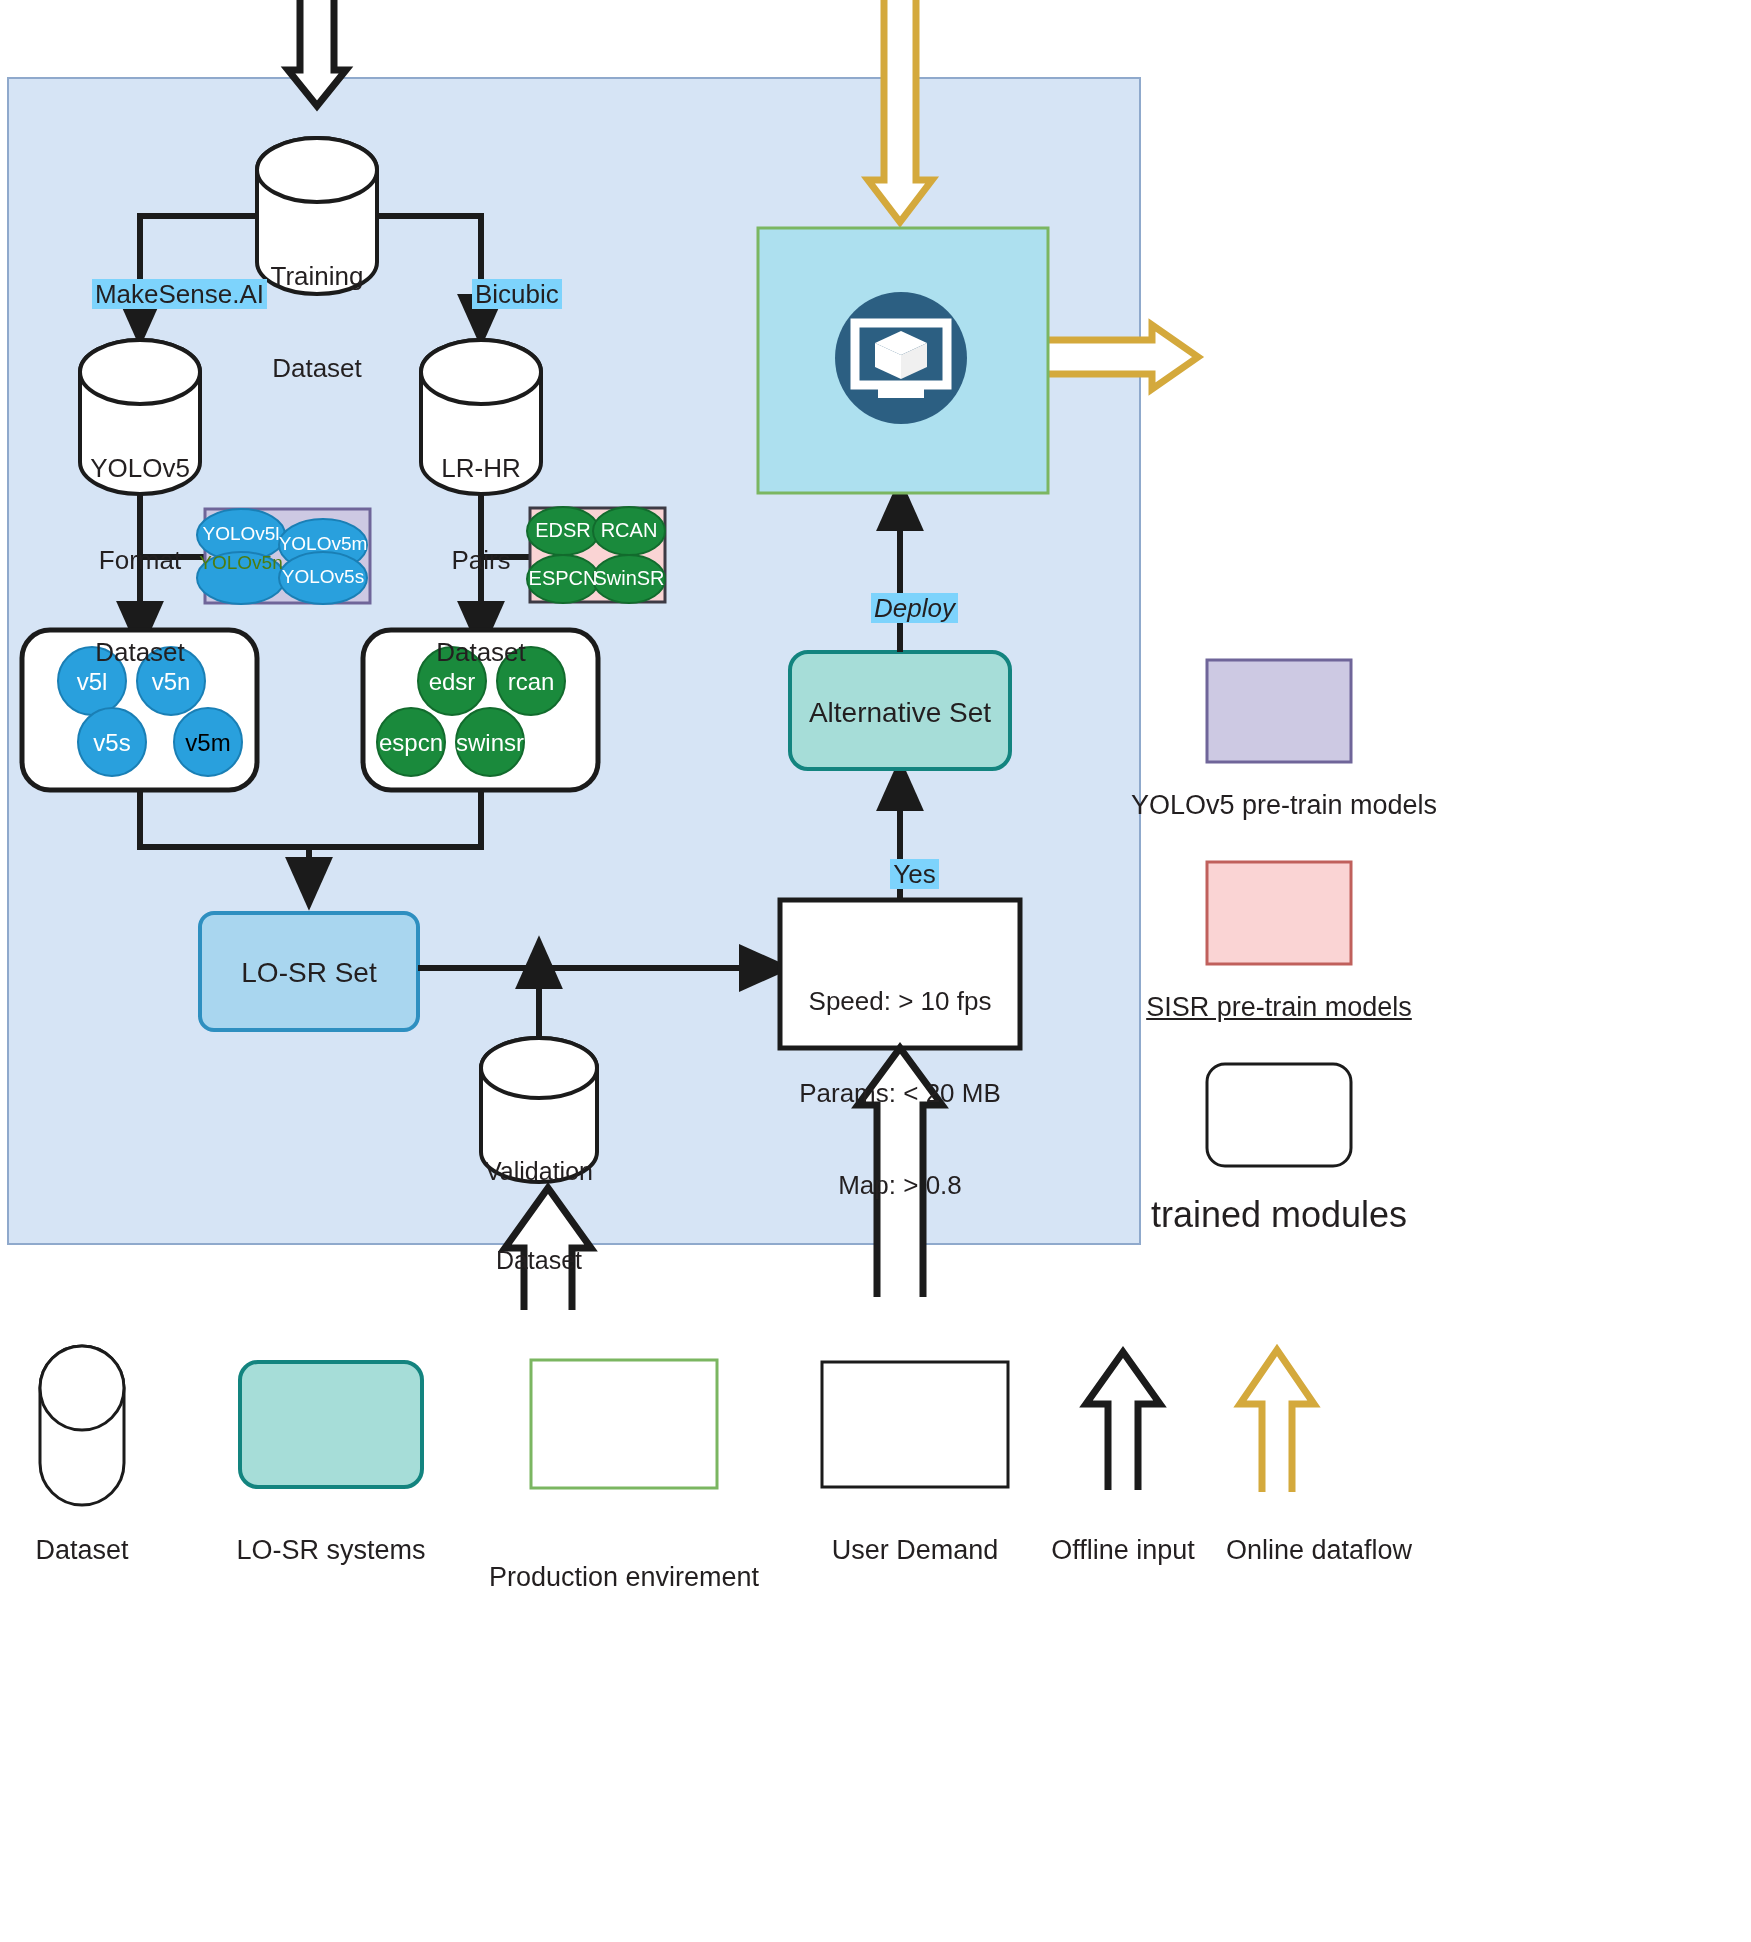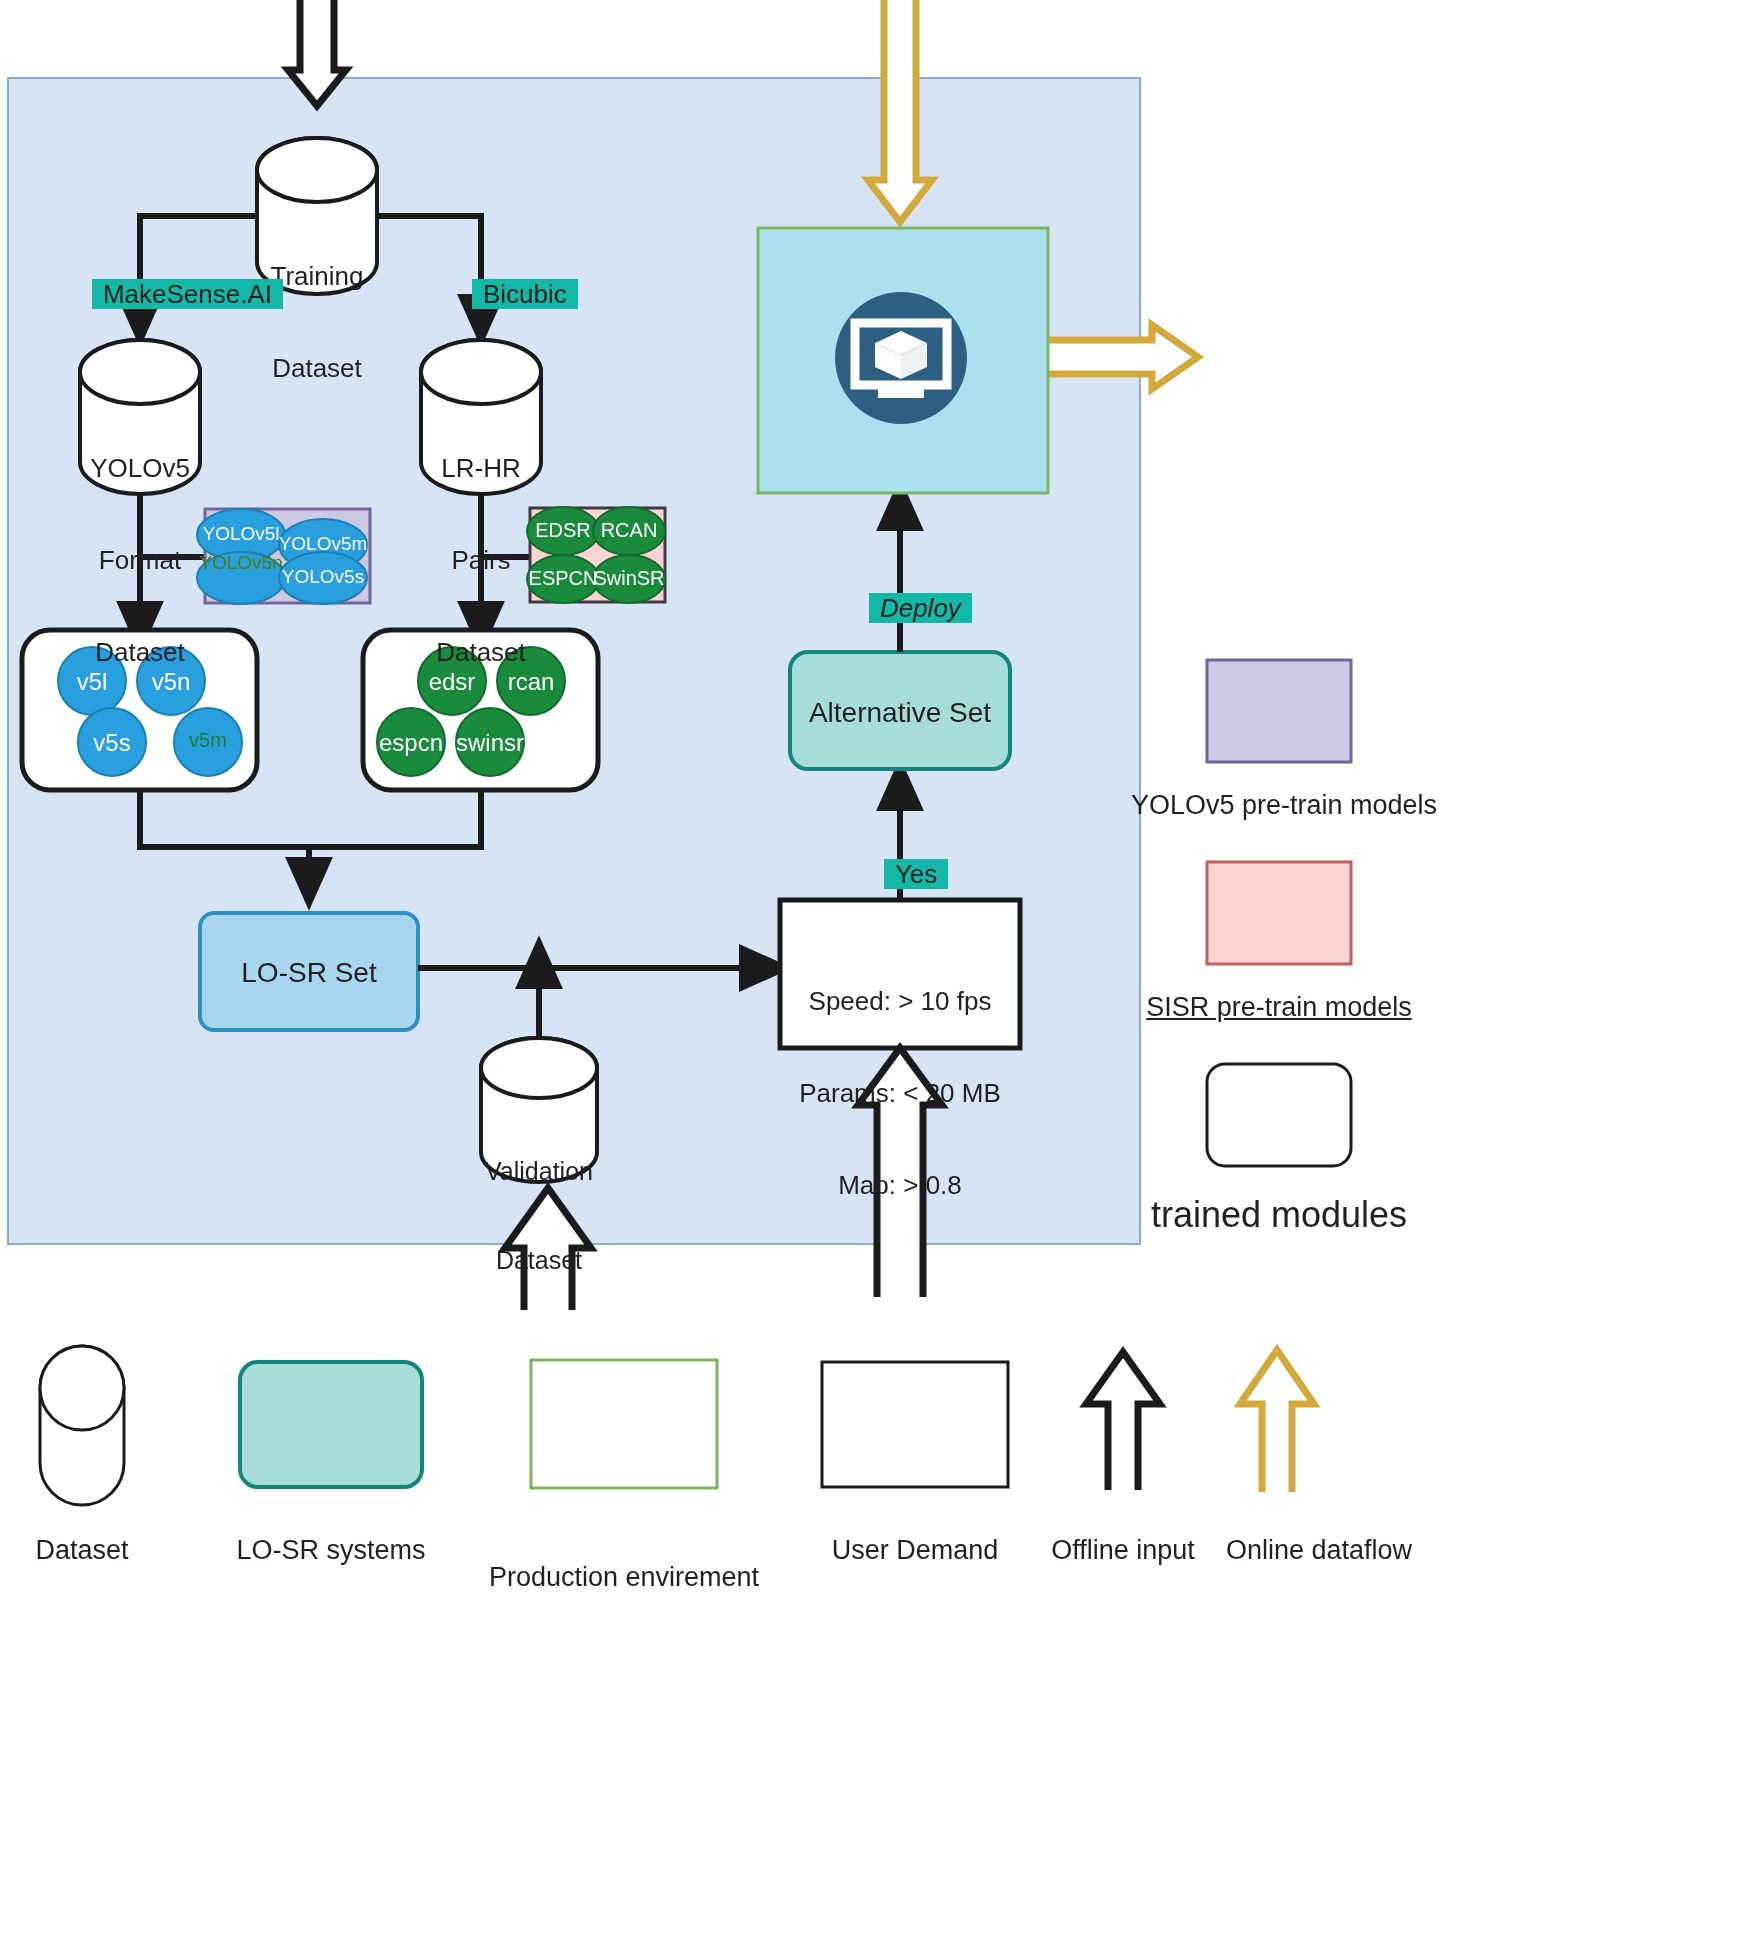--- a/index.html
+++ b/index.html
@@ -2,21 +2,21 @@
 <html><head>
 <meta charset="utf-8">
 <style>
   html,body{margin:0;padding:0;background:#ffffff;}
   body{width:1751px;height:1942px;position:relative;overflow:hidden;
        font-family:"Liberation Sans","DejaVu Sans",sans-serif;color:#231f20;}
   #stage{position:absolute;left:0;top:0;width:1751px;height:1942px;}
   svg.layer{position:absolute;left:0;top:0;width:1751px;height:1942px;overflow:visible;}
   .txt{position:absolute;white-space:pre;line-height:1.18;}
   .ctr{text-align:center;}
-  .edge-label{background:#14b8a6;padding:0 11px;}
+  .edge-label{background:#7dd3fc;padding:0 3px;}
 </style>
 </head>
 <body>
 
 <div id="stage">
 
   <svg class="layer" viewBox="0 0 1751 1942">
     <defs>
       <marker id="arw" markerWidth="10" markerHeight="10" refX="5.2" refY="4" orient="auto">
         <path d="M0,0 L9,4 L0,8 Z" fill="#1b1b1b"></path>
@@ -171,21 +171,21 @@
   <div class="txt ctr" style="left:273px;top:566px;width:100px;font-size:19px;color:#fff;">YOLOv5s</div>
 
   <div class="txt ctr" style="left:518px;top:519px;width:90px;font-size:20px;color:#fff;">EDSR</div>
   <div class="txt ctr" style="left:584px;top:519px;width:90px;font-size:20px;color:#fff;">RCAN</div>
   <div class="txt ctr" style="left:518px;top:567px;width:90px;font-size:20px;color:#fff;">ESPCN</div>
   <div class="txt ctr" style="left:584px;top:567px;width:90px;font-size:20px;color:#fff;">SwinSR</div>
 
   <div class="txt ctr" style="left:52px;top:668px;width:80px;font-size:24px;color:#fff;">v5l</div>
   <div class="txt ctr" style="left:131px;top:668px;width:80px;font-size:24px;color:#fff;">v5n</div>
   <div class="txt ctr" style="left:72px;top:729px;width:80px;font-size:24px;color:#fff;">v5s</div>
-  <div class="txt ctr" style="left:168px;top:729px;width:80px;font-size:20px;color:#15803d;">v5m</div>
+  <div class="txt ctr" style="left:168px;top:729px;width:80px;font-size:24px;color:#000000;">v5m</div>
 
   <div class="txt ctr" style="left:402px;top:668px;width:100px;font-size:24px;color:#fff;">edsr</div>
   <div class="txt ctr" style="left:481px;top:668px;width:100px;font-size:24px;color:#fff;">rcan</div>
   <div class="txt ctr" style="left:361px;top:729px;width:100px;font-size:24px;color:#fff;">espcn</div>
   <div class="txt ctr" style="left:440px;top:729px;width:100px;font-size:24px;color:#fff;">swinsr</div>
 
   <div class="txt ctr" style="left:200px;top:956px;width:218px;font-size:28px;">LO-SR Set</div>
 
   <div class="txt ctr" style="left:459px;top:1098px;width:160px;font-size:25px;">
     <div>Validation</div>

